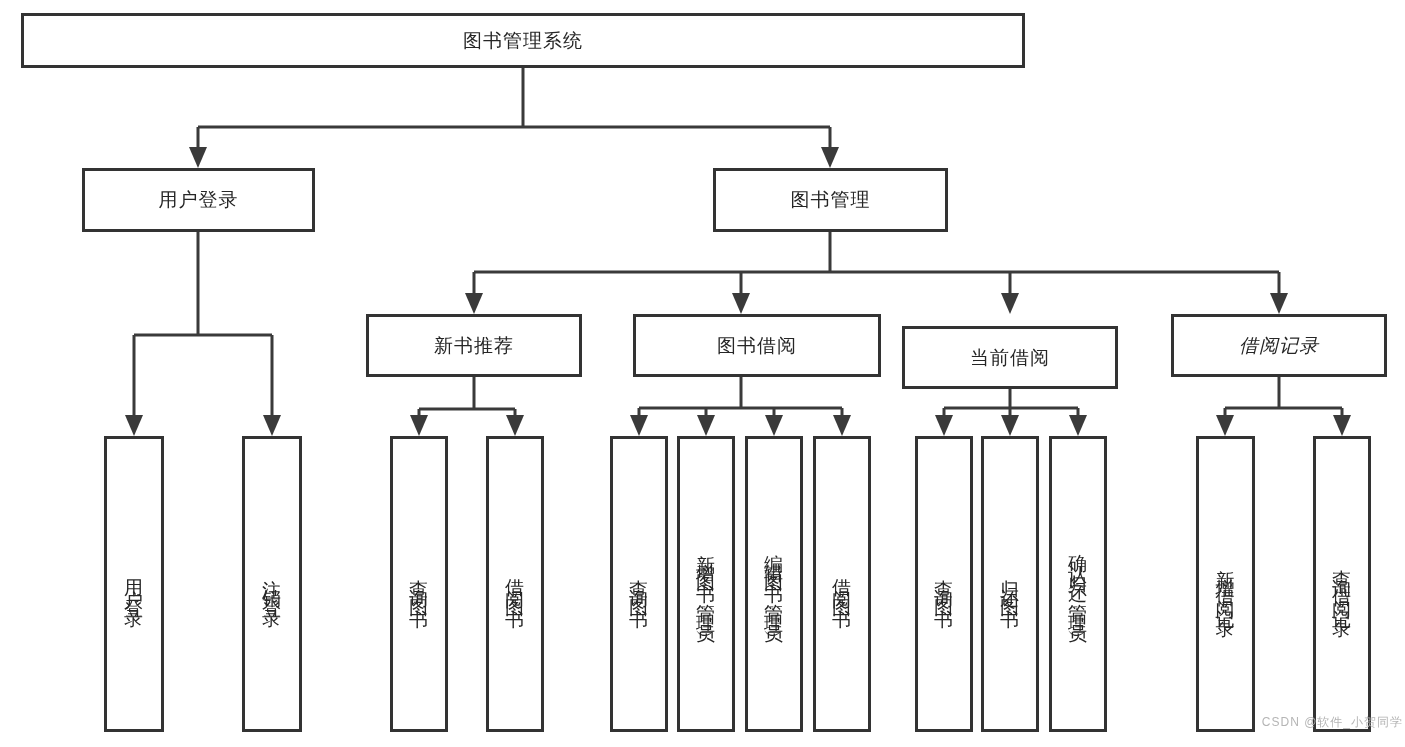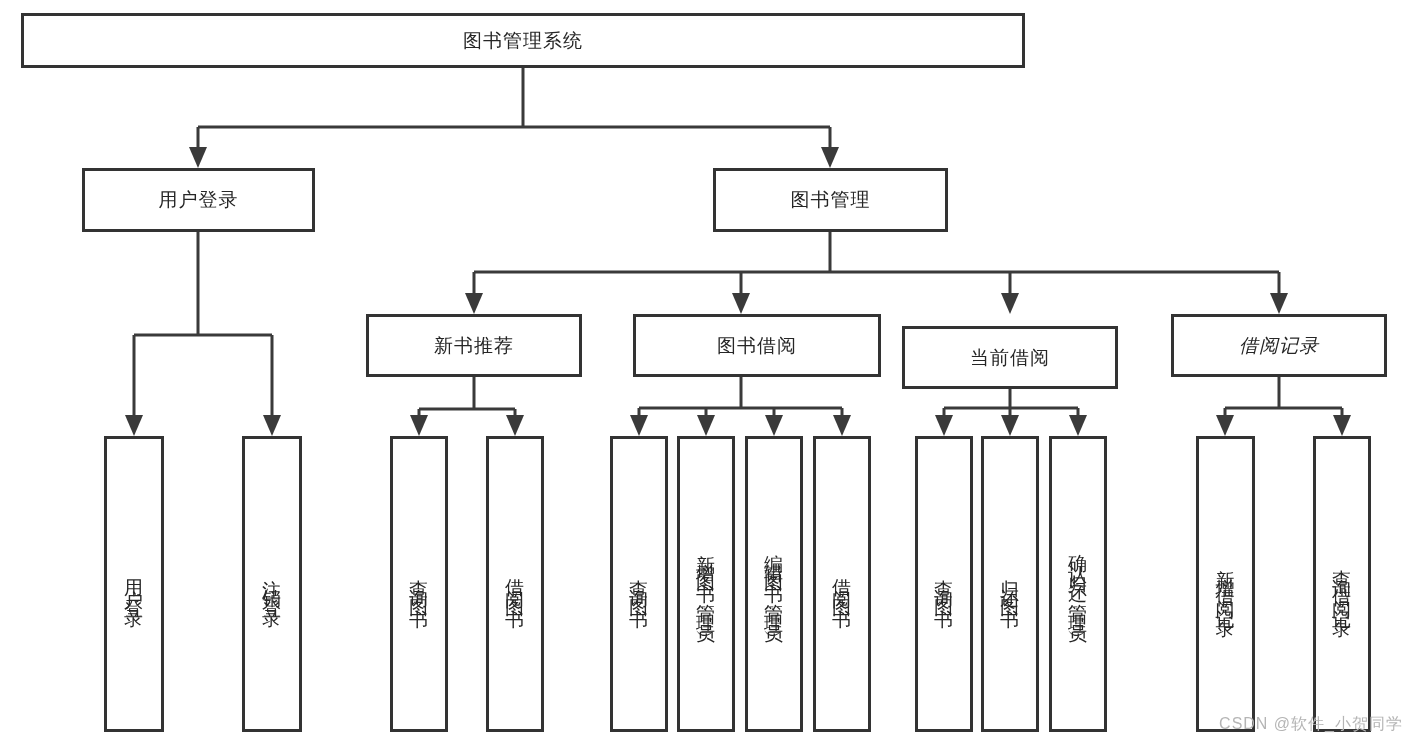--- a/index.html
+++ b/index.html
@@ -41,21 +41,21 @@
     writing-mode: vertical-rl;
     font-size: 19px;
     letter-spacing: 10px;
     line-height: 1;
     white-space: nowrap;
   }
   #watermark {
     position: absolute;
     top: 714px;
     right: 2px;
-    font-size: 16px;
+    font-size: 12px;
     color: #b5b5b5;
     letter-spacing: 1px;
     z-index: 3;
     white-space: nowrap;
   }
 </style>
 </head>
 <body>
 
 <div id="stage">

